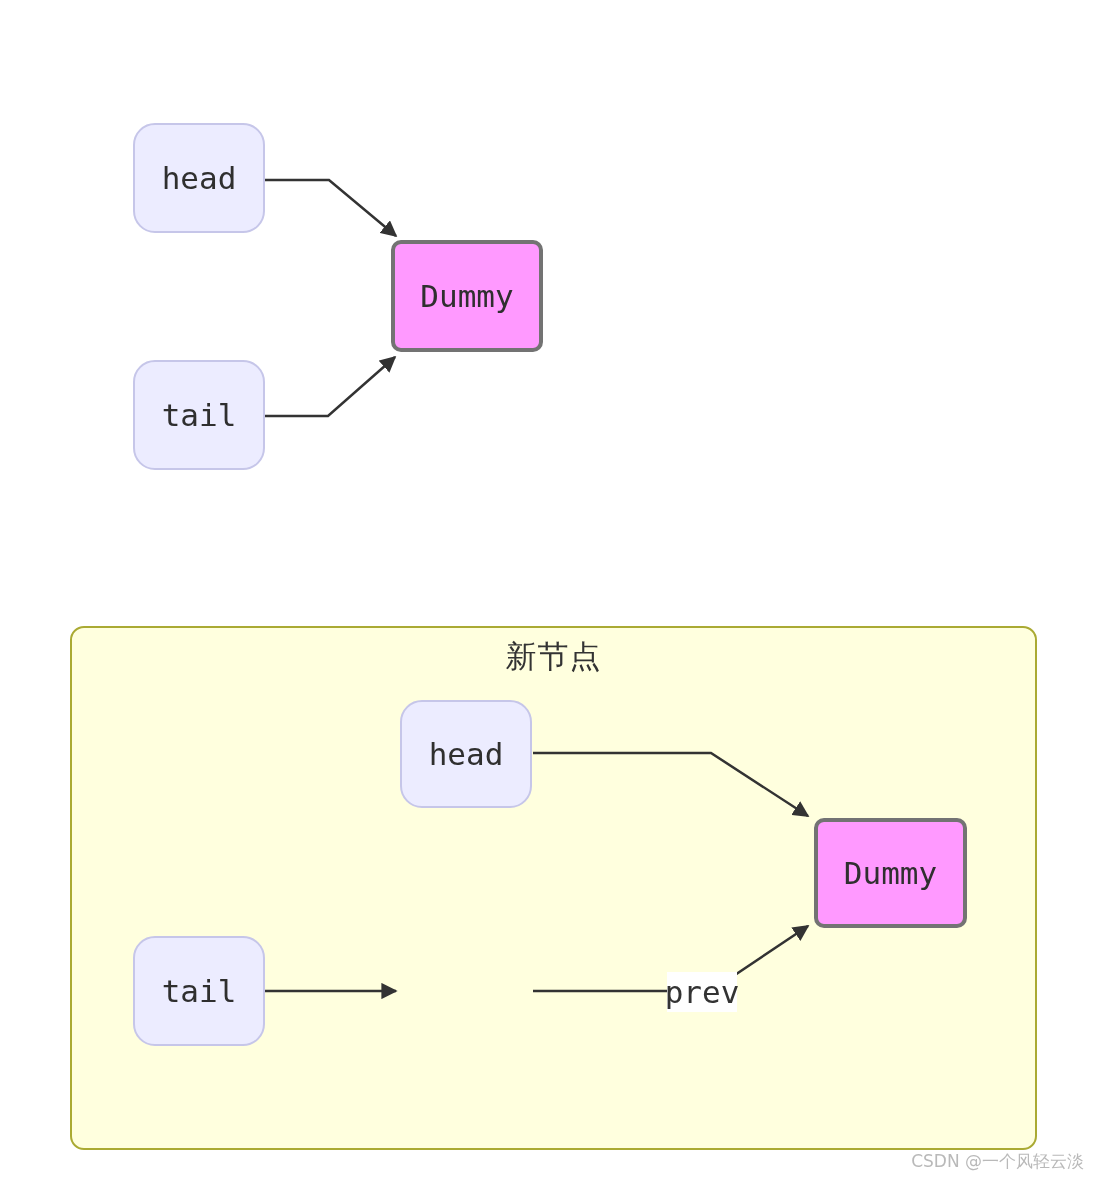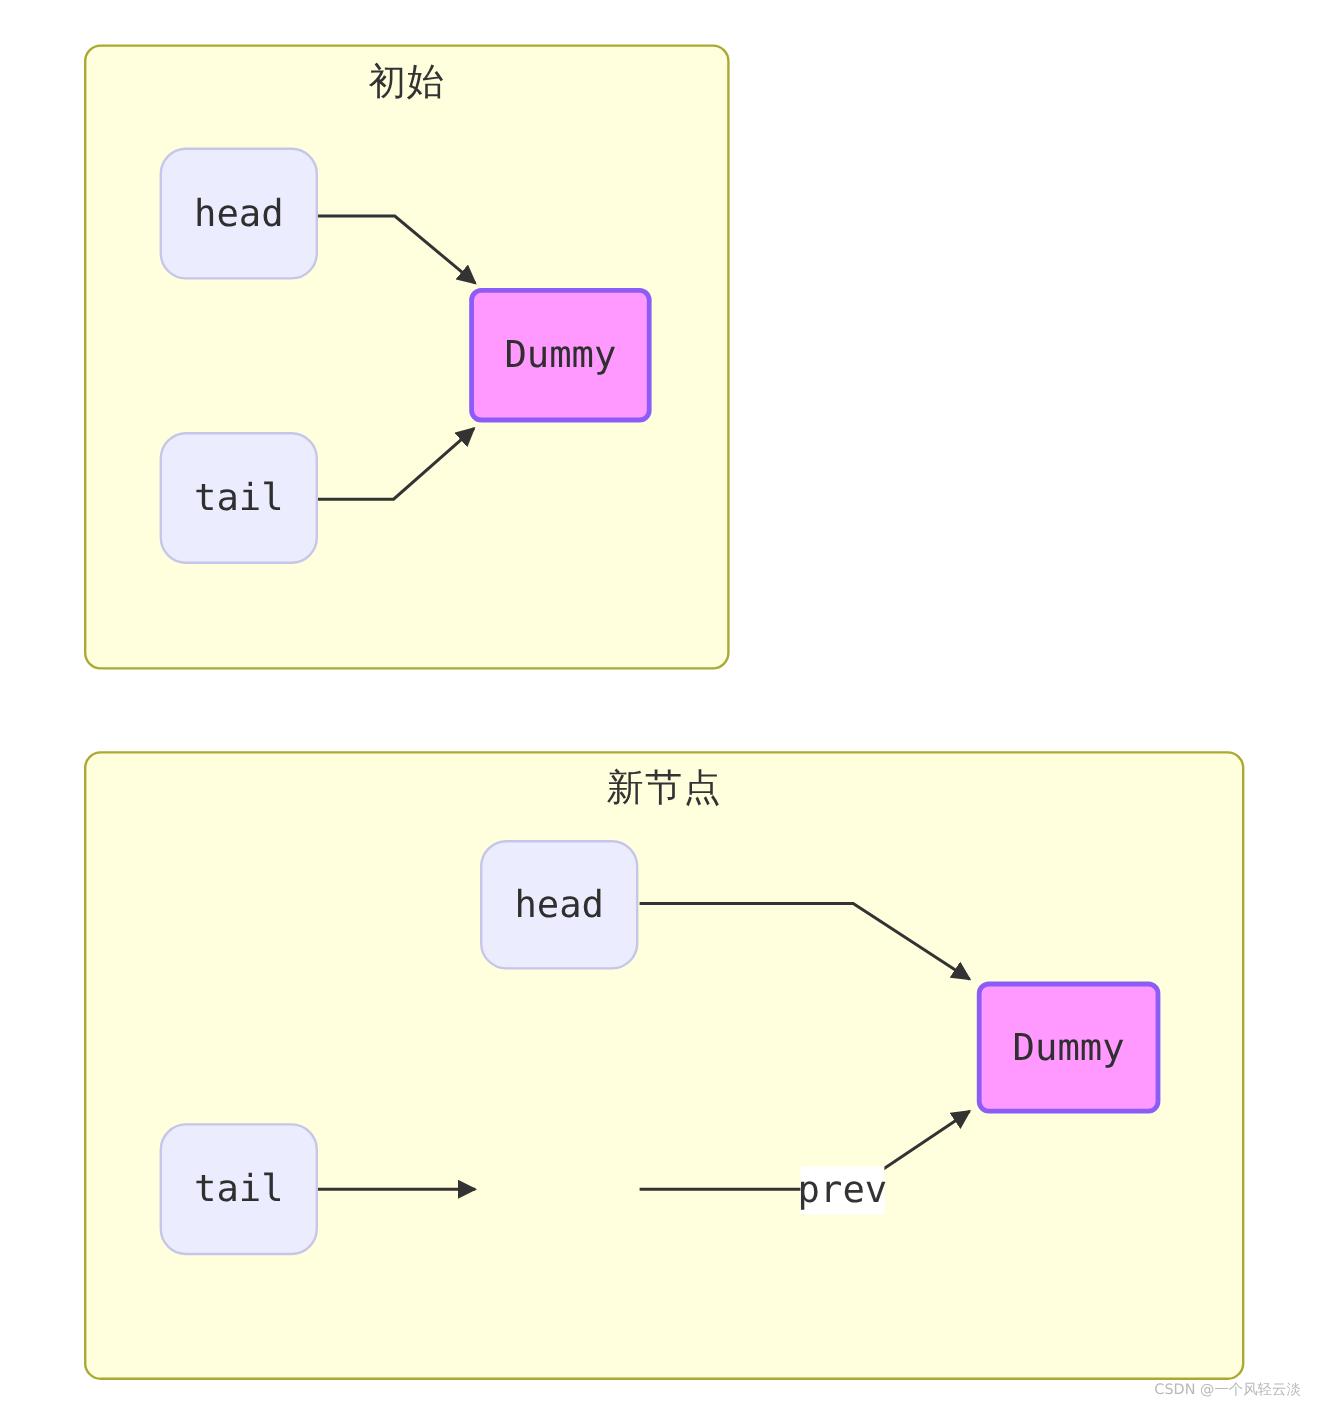--- a/index.html
+++ b/index.html
@@ -45,21 +45,21 @@
     color: #2f2f2f;
     z-index: 2;
   }
   .node.plain {
     background: #ececff;
     border: 2px solid #c6c6e9;
     border-radius: 22px;
   }
   .node.accent {
     background: #ff99ff;
-    border: 4px solid #8b5cf6;
+    border: 4px solid #737373;
     border-radius: 10px;
   }
   .edge-label {
     position: absolute;
     box-sizing: border-box;
     display: flex;
     align-items: center;
     justify-content: center;
     background: #ffffff;
     font-family: "DejaVu Sans Mono", "Liberation Mono", monospace;
@@ -71,34 +71,31 @@
     position: absolute;
     left: 0;
     top: 0;
     z-index: 1;
     pointer-events: none;
   }
   .watermark {
     position: absolute;
     right: 14px;
     top: 1150px;
-    font-size: 12px;
+    font-size: 17px;
     color: #b9b9b9;
     z-index: 4;
     font-family: "DejaVu Sans", "Liberation Sans", sans-serif;
   }
 </style>
 </head>
 <body>
 
 <div class="stage">
 
-  <div class="panel" style="left:70px; top:37px; width:538px; height:521px;">
-    <div class="panel-title">初始</div>
-  </div>
 
   <div class="panel" style="left:70px; top:609px; width:967px; height:524px;margin-top:17px;">
     <div class="panel-title">新节点</div>
   </div>
 
   <svg class="edges" width="1098" height="1180" viewBox="0 0 1098 1180">
     <defs>
       <marker id="arrowhead" viewBox="0 0 10 10" refX="9" refY="5" markerWidth="6.5" markerHeight="6.5" orient="auto">
         <path d="M0,0 L10,5 L0,10 z" fill="#333333"></path>
       </marker>

